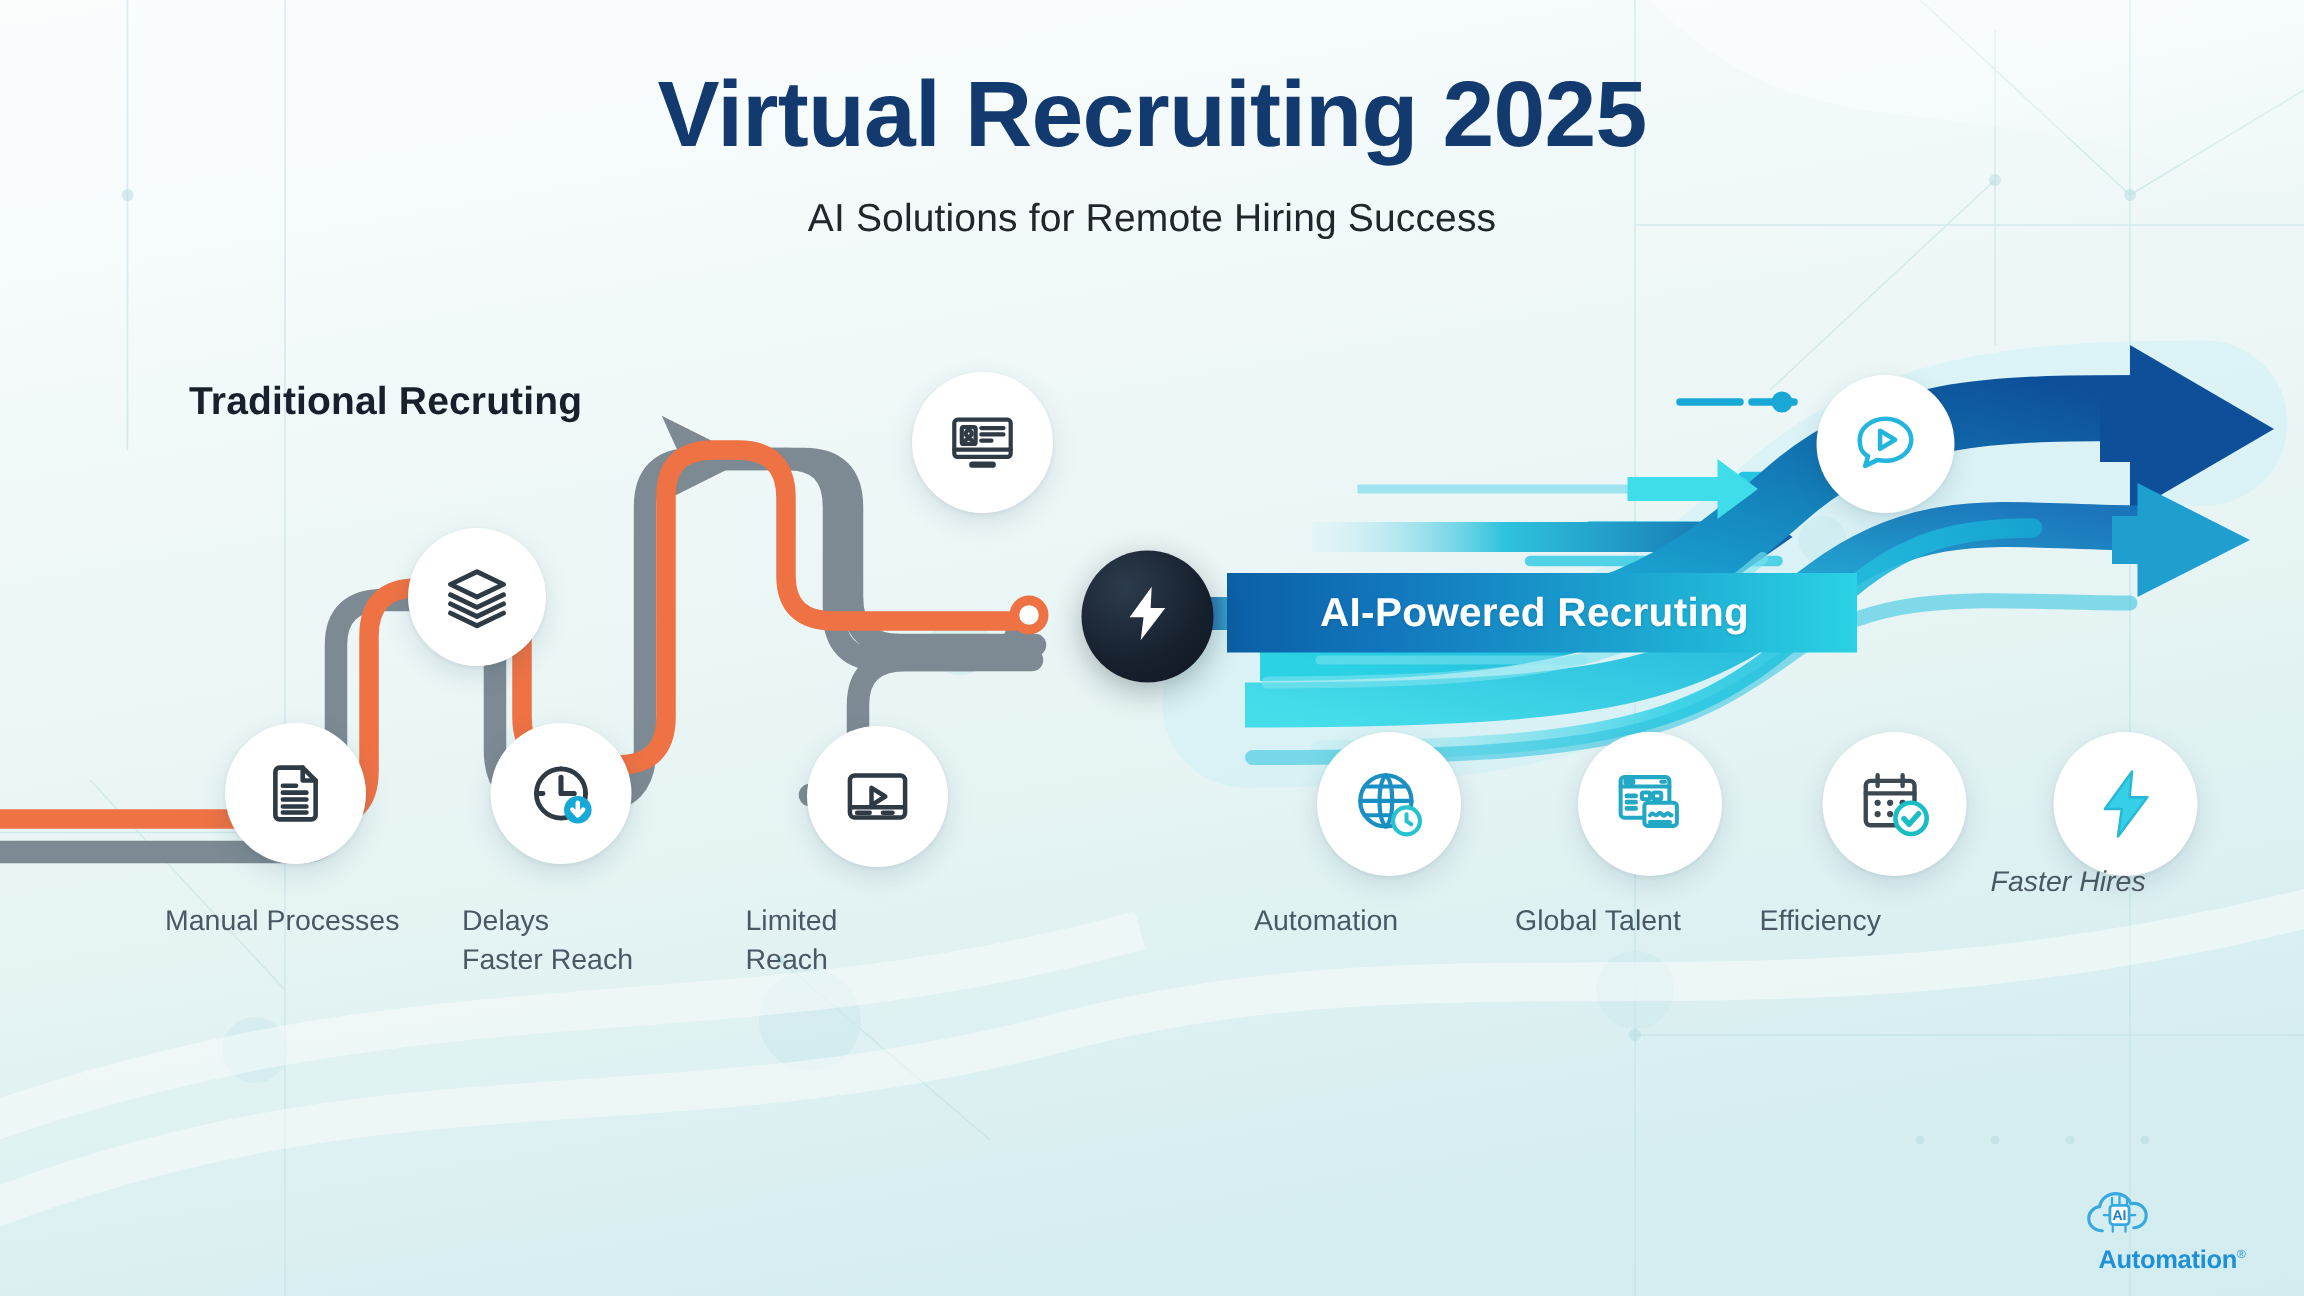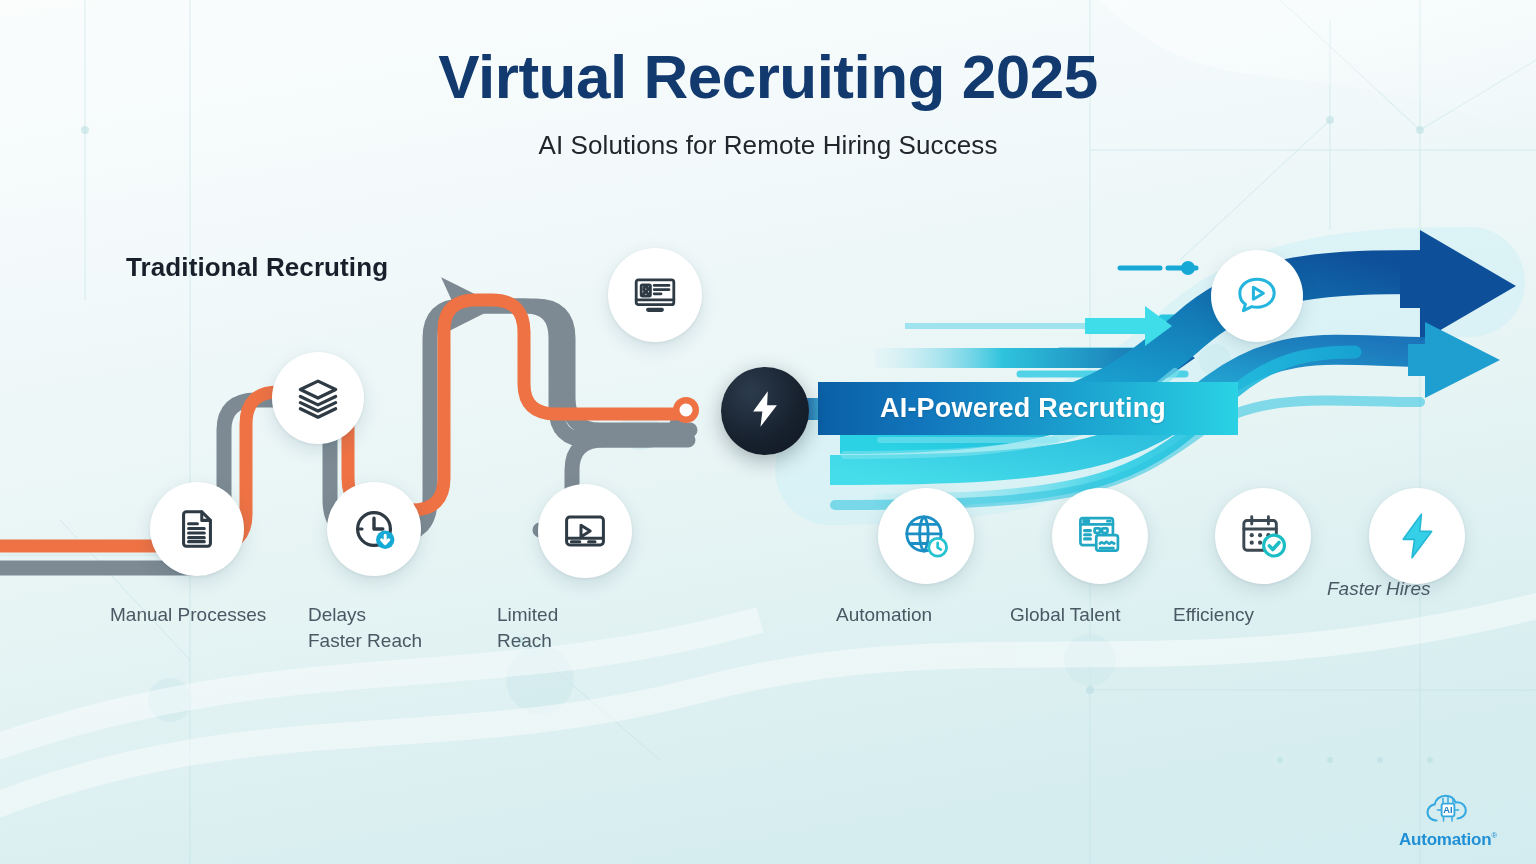--- a/index.html
+++ b/index.html
@@ -66,21 +66,21 @@
   }
 
   
   .cap {
     position:absolute; z-index:25; text-align:left;
     font-size:19px; color:#4a5864; line-height:1.38; font-weight:normal;
   }
 
   
   .logo { position:absolute; right:28px; bottom:14px; z-index:30; text-align:center; width:120px; }
-  .logo-mark { display:flex; justify-content:center; }
+  .logo-mark { display:flex; justify-content:flex-start; }
   .logo-text { margin-top:1px; font-size:17px; font-weight:bold; color:#1f8fd6; letter-spacing:-0.2px; }
   .logo-text sup { font-size:8px; font-weight:normal; vertical-align:super; }
 </style>
 </head>
 <body>
 
 <div id="stage">
 
   <svg id="bg-deco" viewBox="0 0 1536 864" preserveAspectRatio="none">
     <defs>

